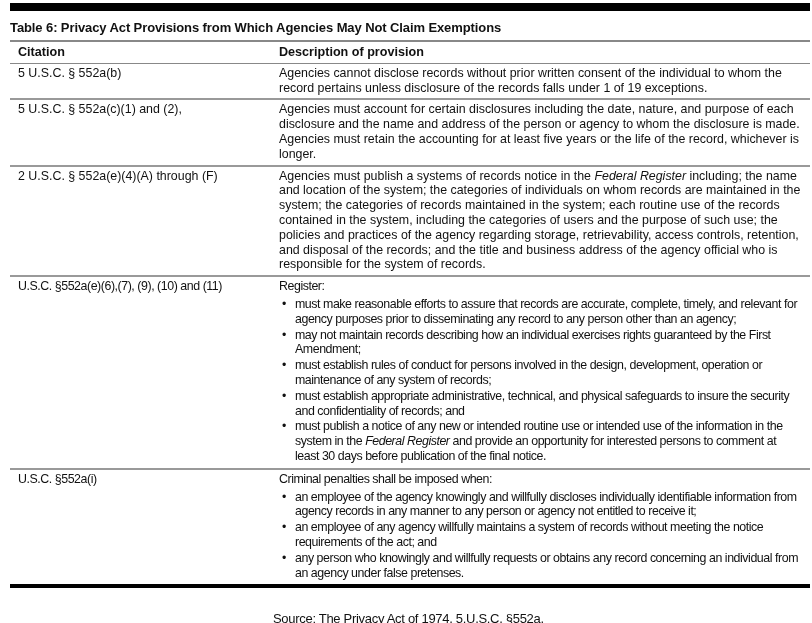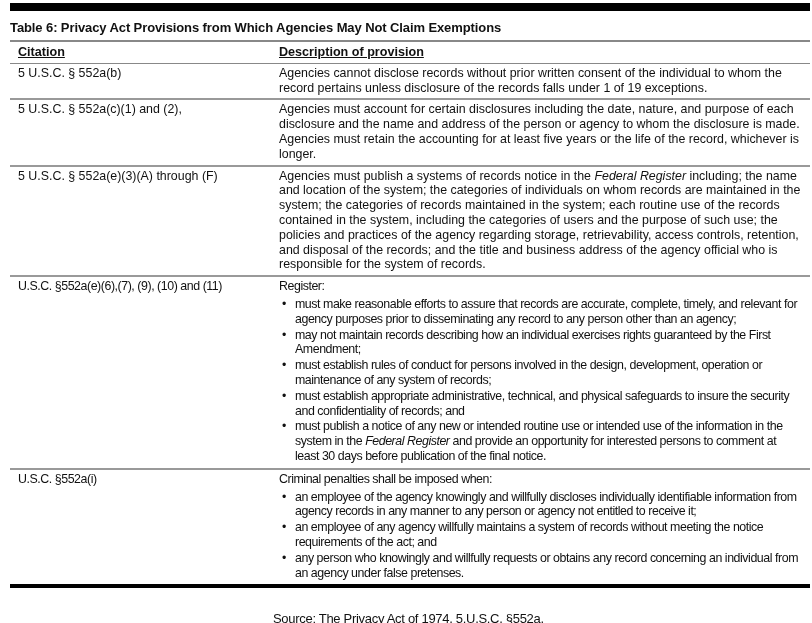--- a/index.html
+++ b/index.html
@@ -11,21 +11,21 @@
   .title {
     position: absolute; left: 10px; top: 20px;
     font-size: 13px; font-weight: bold; letter-spacing: -0.1px;
   }
   .tbl {
     position: absolute; left: 10px; top: 40px; width: 800px;
     border-collapse: collapse; font-size: 12.4px; line-height: 14.8px;
   }
   .tbl td, .tbl th { vertical-align: top; text-align: left; padding: 2px 8px 3px 8px; }
   .tbl th { font-weight: bold; font-size: 12.6px; padding-top: 3px; padding-bottom: 3px; }
-  .tbl thead tr { border-top: 2px solid #888; border-bottom: 1px solid #888; text-decoration: underline; }
+  .tbl thead tr { border-top: 2px solid #888; border-bottom: 1px solid #888; }
   .tbl tbody tr { border-bottom: 2px solid #999; }
   .tbl tbody tr.last { border-bottom: 4px solid #000; }
   .col-cite { width: 245px; }
   .cond { font-stretch: condensed; letter-spacing: -0.45px; margin-top: 36px; }
   ul { margin: 3px 0 0 0; padding: 0; list-style: none; }
   li { position: relative; padding-left: 16px; margin-bottom: 1px; }
   li .bullet { position: absolute; left: 3px; top: 0; }
   em { font-style: italic; }
   .source {
     position: absolute; left: 273px; top: 611px; font-size: 13px; letter-spacing: -0.3px; color: #111;
@@ -47,21 +47,21 @@
   <tbody>
     <tr>
       <td>5 U.S.C. § 552a(b)</td>
       <td>Agencies cannot disclose records without prior written consent of the individual to whom the record pertains unless disclosure of the records falls under 1 of 19 exceptions.</td>
     </tr>
     <tr>
       <td>5 U.S.C. § 552a(c)(1) and (2),</td>
       <td>Agencies must account for certain disclosures including the date, nature, and purpose of each disclosure and the name and address of the person or agency to whom the disclosure is made. Agencies must retain the accounting for at least five years or the life of the record, whichever is longer.</td>
     </tr>
     <tr>
-      <td>5 U.S.C. § 552a(e)(3)(A) through (F)</td>
+      <td>2 U.S.C. § 552a(e)(4)(A) through (F)</td>
       <td><span>Agencies must publish a systems of records notice in the </span><em>Federal Register</em><span> including; the name and location of the system; the categories of individuals on whom records are maintained in the system; the categories of records maintained in the system; each routine use of the records contained in the system, including the categories of users and the purpose of such use; the policies and practices of the agency regarding storage, retrievability, access controls, retention, and disposal of the records; and the title and business address of the agency official who is responsible for the system of records.</span></td>
     </tr>
     <tr class="cond">
       <td>U.S.C. §552a(e)(6),(7), (9), (10) and (11)</td>
       <td>
         <div>Register:</div>
         <ul>
           <li><span class="bullet">•</span><span>must make reasonable efforts to assure that records are accurate, complete, timely, and relevant for agency purposes prior to disseminating any record to any person other than an agency;</span></li>
           <li><span class="bullet">•</span><span>may not maintain records describing how an individual exercises rights guaranteed by the First Amendment;</span></li>
           <li><span class="bullet">•</span><span>must establish rules of conduct for persons involved in the design, development, operation or maintenance of any system of records;</span></li>

